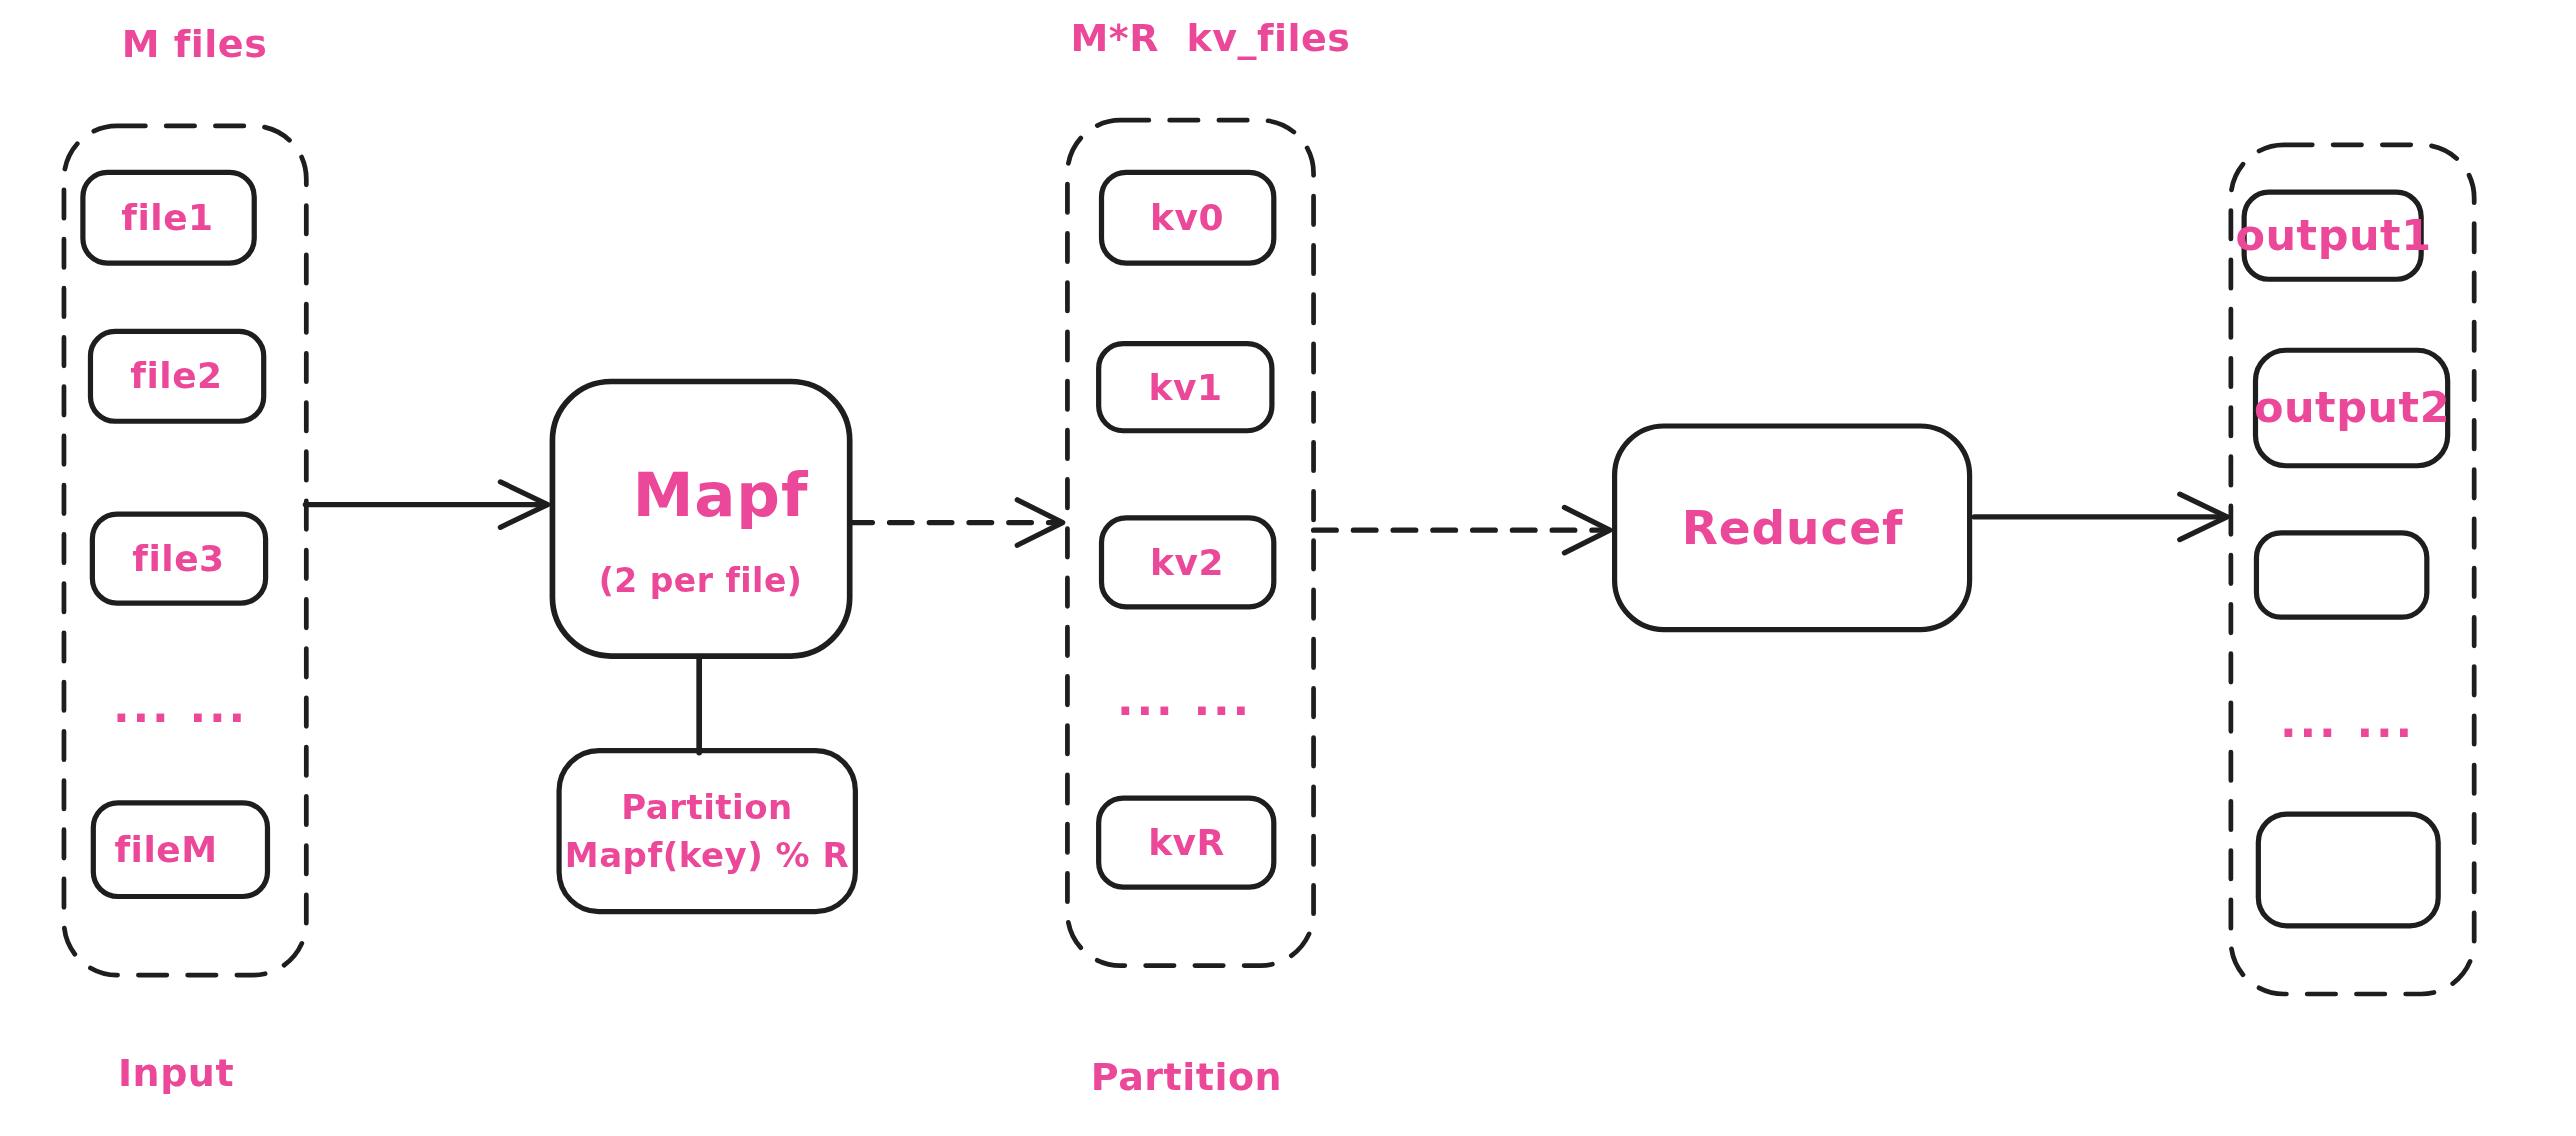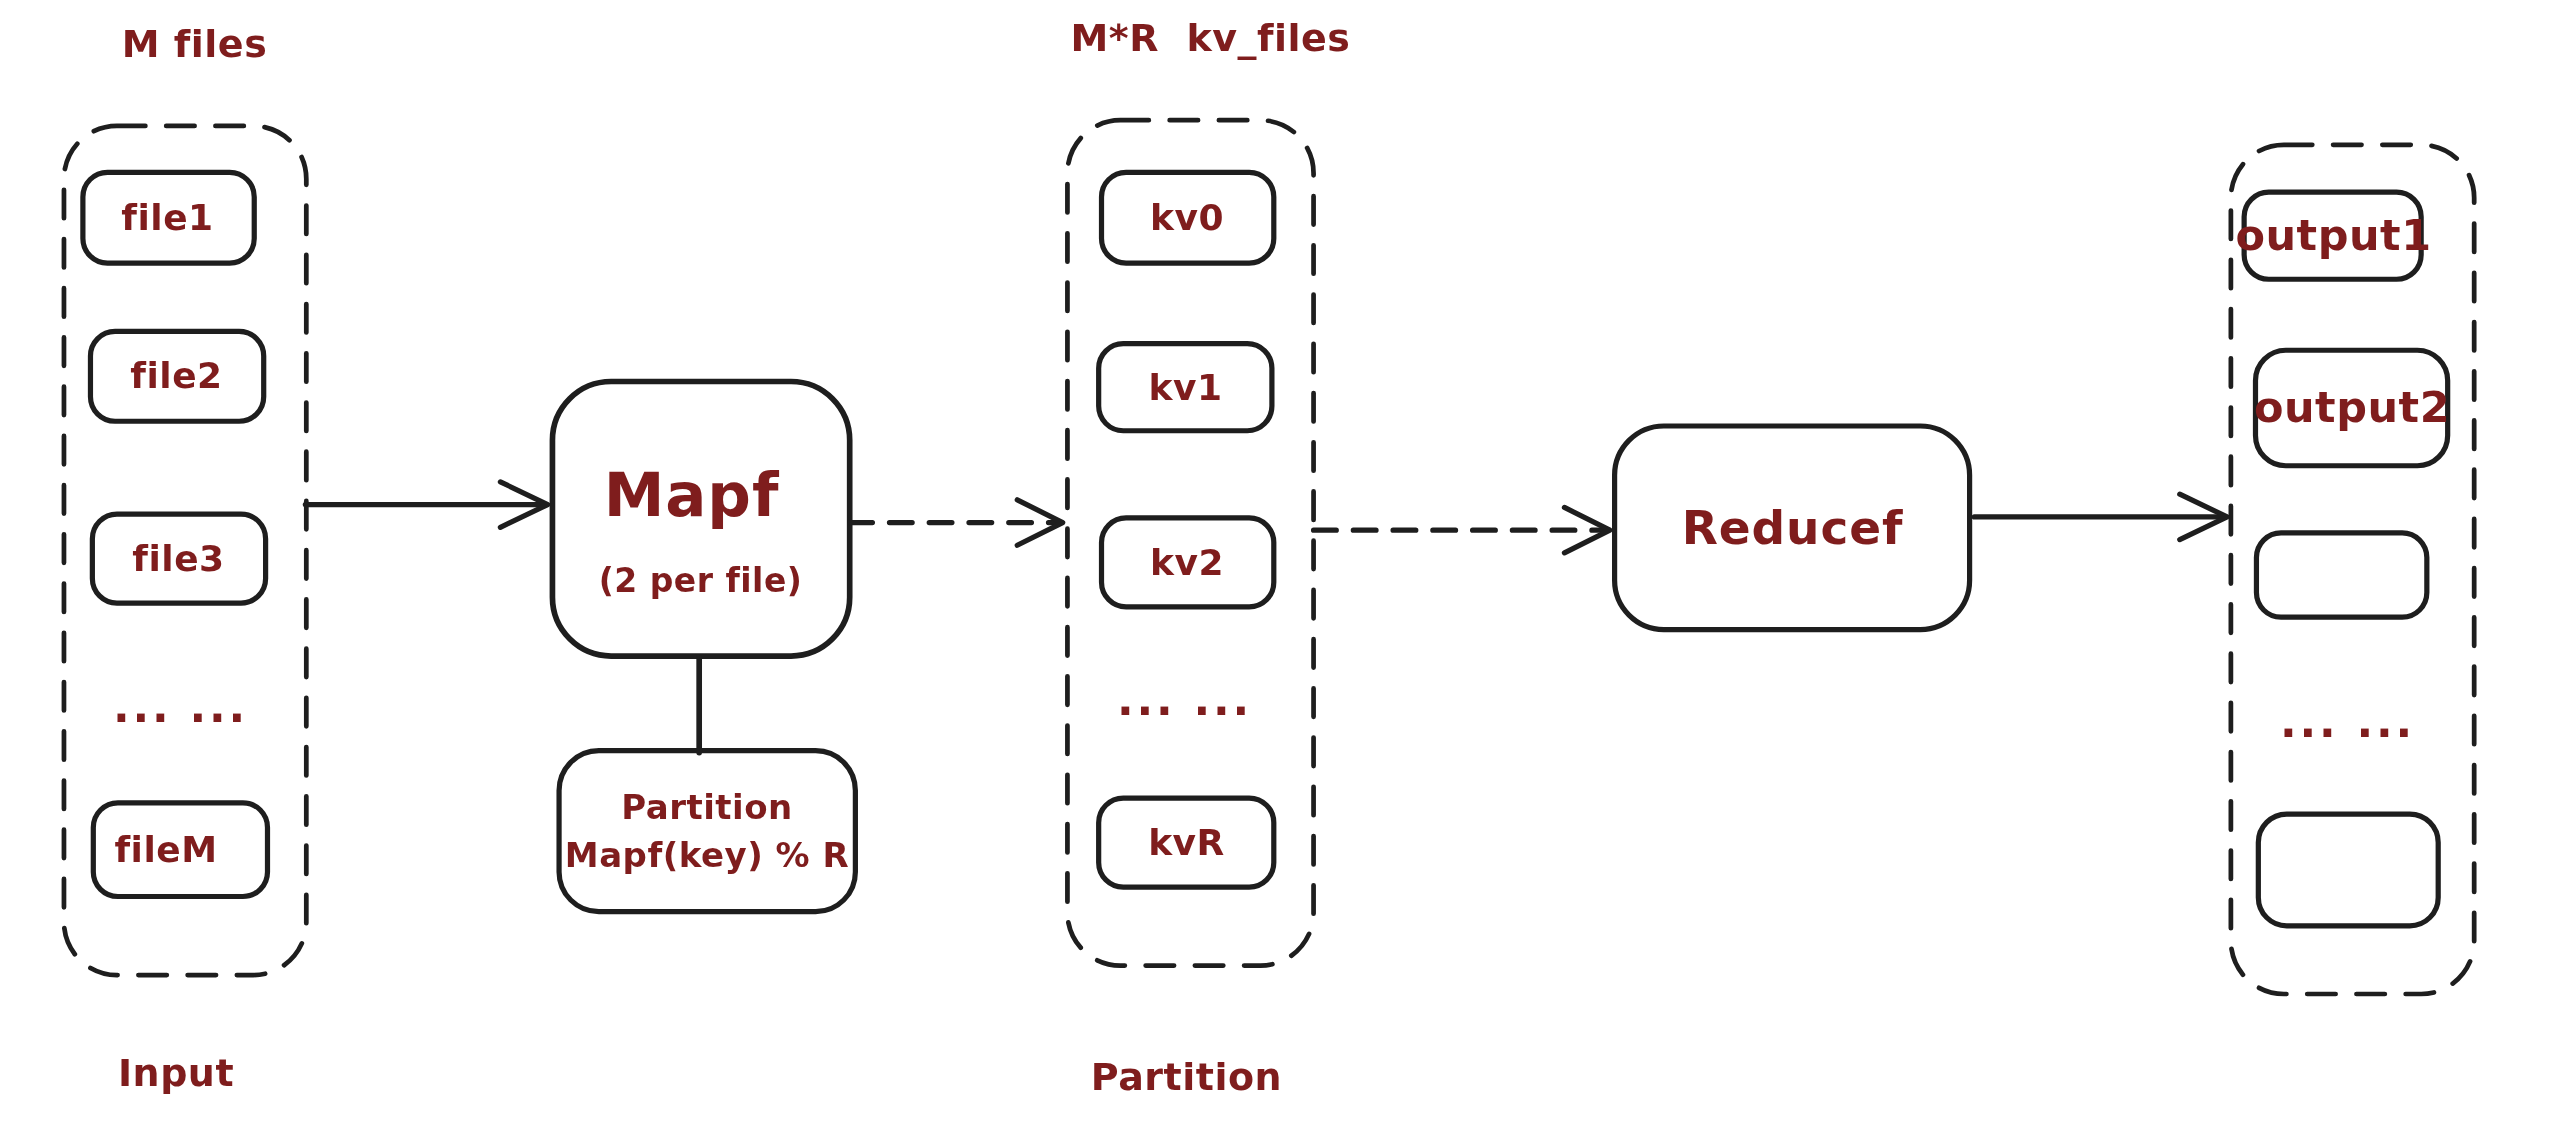--- a/index.html
+++ b/index.html
@@ -9,21 +9,21 @@
     background:#ffffff;
     font-family:"DejaVu Sans",sans-serif;
     color:#1e1e1e;
     overflow:hidden;
   }
   svg.layer{position:absolute;left:0;top:0;}
   .lbl{
     position:absolute;
     display:flex;align-items:center;justify-content:center;
     text-align:center;
-    color:#7f1d1d;
+    color:#ec4899;
     font-family:"DejaVu Sans",sans-serif;
     white-space:pre;
     line-height:1.15;
     letter-spacing:0.5px;
   }
   .group-label{font-size:38px;font-weight:600;}
   .node-label{font-size:36px;font-weight:600;text-align:right;}
   .node-label-sm{font-size:43px;font-weight:600;}
   .dots{font-size:44px;font-weight:700;letter-spacing:2.8px;}
   .mapf-title{font-size:61px;font-weight:700;letter-spacing:0.9px;}
@@ -82,21 +82,21 @@
   <div class="lbl group-label" style="left:1059px;top:15px;width:303px;height:47px;">M*R  kv_files</div>
   <div class="lbl group-label" style="left:100px;top:1049px;width:152px;height:49px;">Input</div>
   <div class="lbl group-label" style="left:1089px;top:1053px;width:195px;height:49px;">Partition</div>
 
   <div class="lbl node-label" style="left:82px;top:172px;width:171px;height:91px;">file1</div>
   <div class="lbl node-label" style="left:90px;top:331px;width:173px;height:90px;">file2</div>
   <div class="lbl node-label" style="left:92px;top:514px;width:173px;height:89px;">file3</div>
   <div class="lbl dots" style="left:114px;top:684px;width:133px;height:47px;">... ...</div>
   <div class="lbl node-label" style="left:79px;top:803px;width:174px;height:94px;">fileM</div>
 
-  <div class="lbl mapf-title" style="left:543px;top:453px;width:297px;height:85px;">Mapf</div>
+  <div class="lbl mapf-title" style="left:572px;top:453px;width:297px;height:85px;">Mapf</div>
   <div class="lbl mapf-sub" style="left:552px;top:557px;width:297px;height:47px;">(2 per file)</div>
 
   <div class="lbl partition-lines" style="left:559px;top:751px;width:296px;height:161px;">
     <span>Partition</span>
     <span>Mapf(key) % R</span>
   </div>
 
   <div class="lbl node-label" style="left:1101px;top:172px;width:172px;height:91px;">kv0</div>
   <div class="lbl node-label" style="left:1099px;top:344px;width:173px;height:87px;">kv1</div>
   <div class="lbl node-label" style="left:1101px;top:518px;width:172px;height:89px;">kv2</div>

